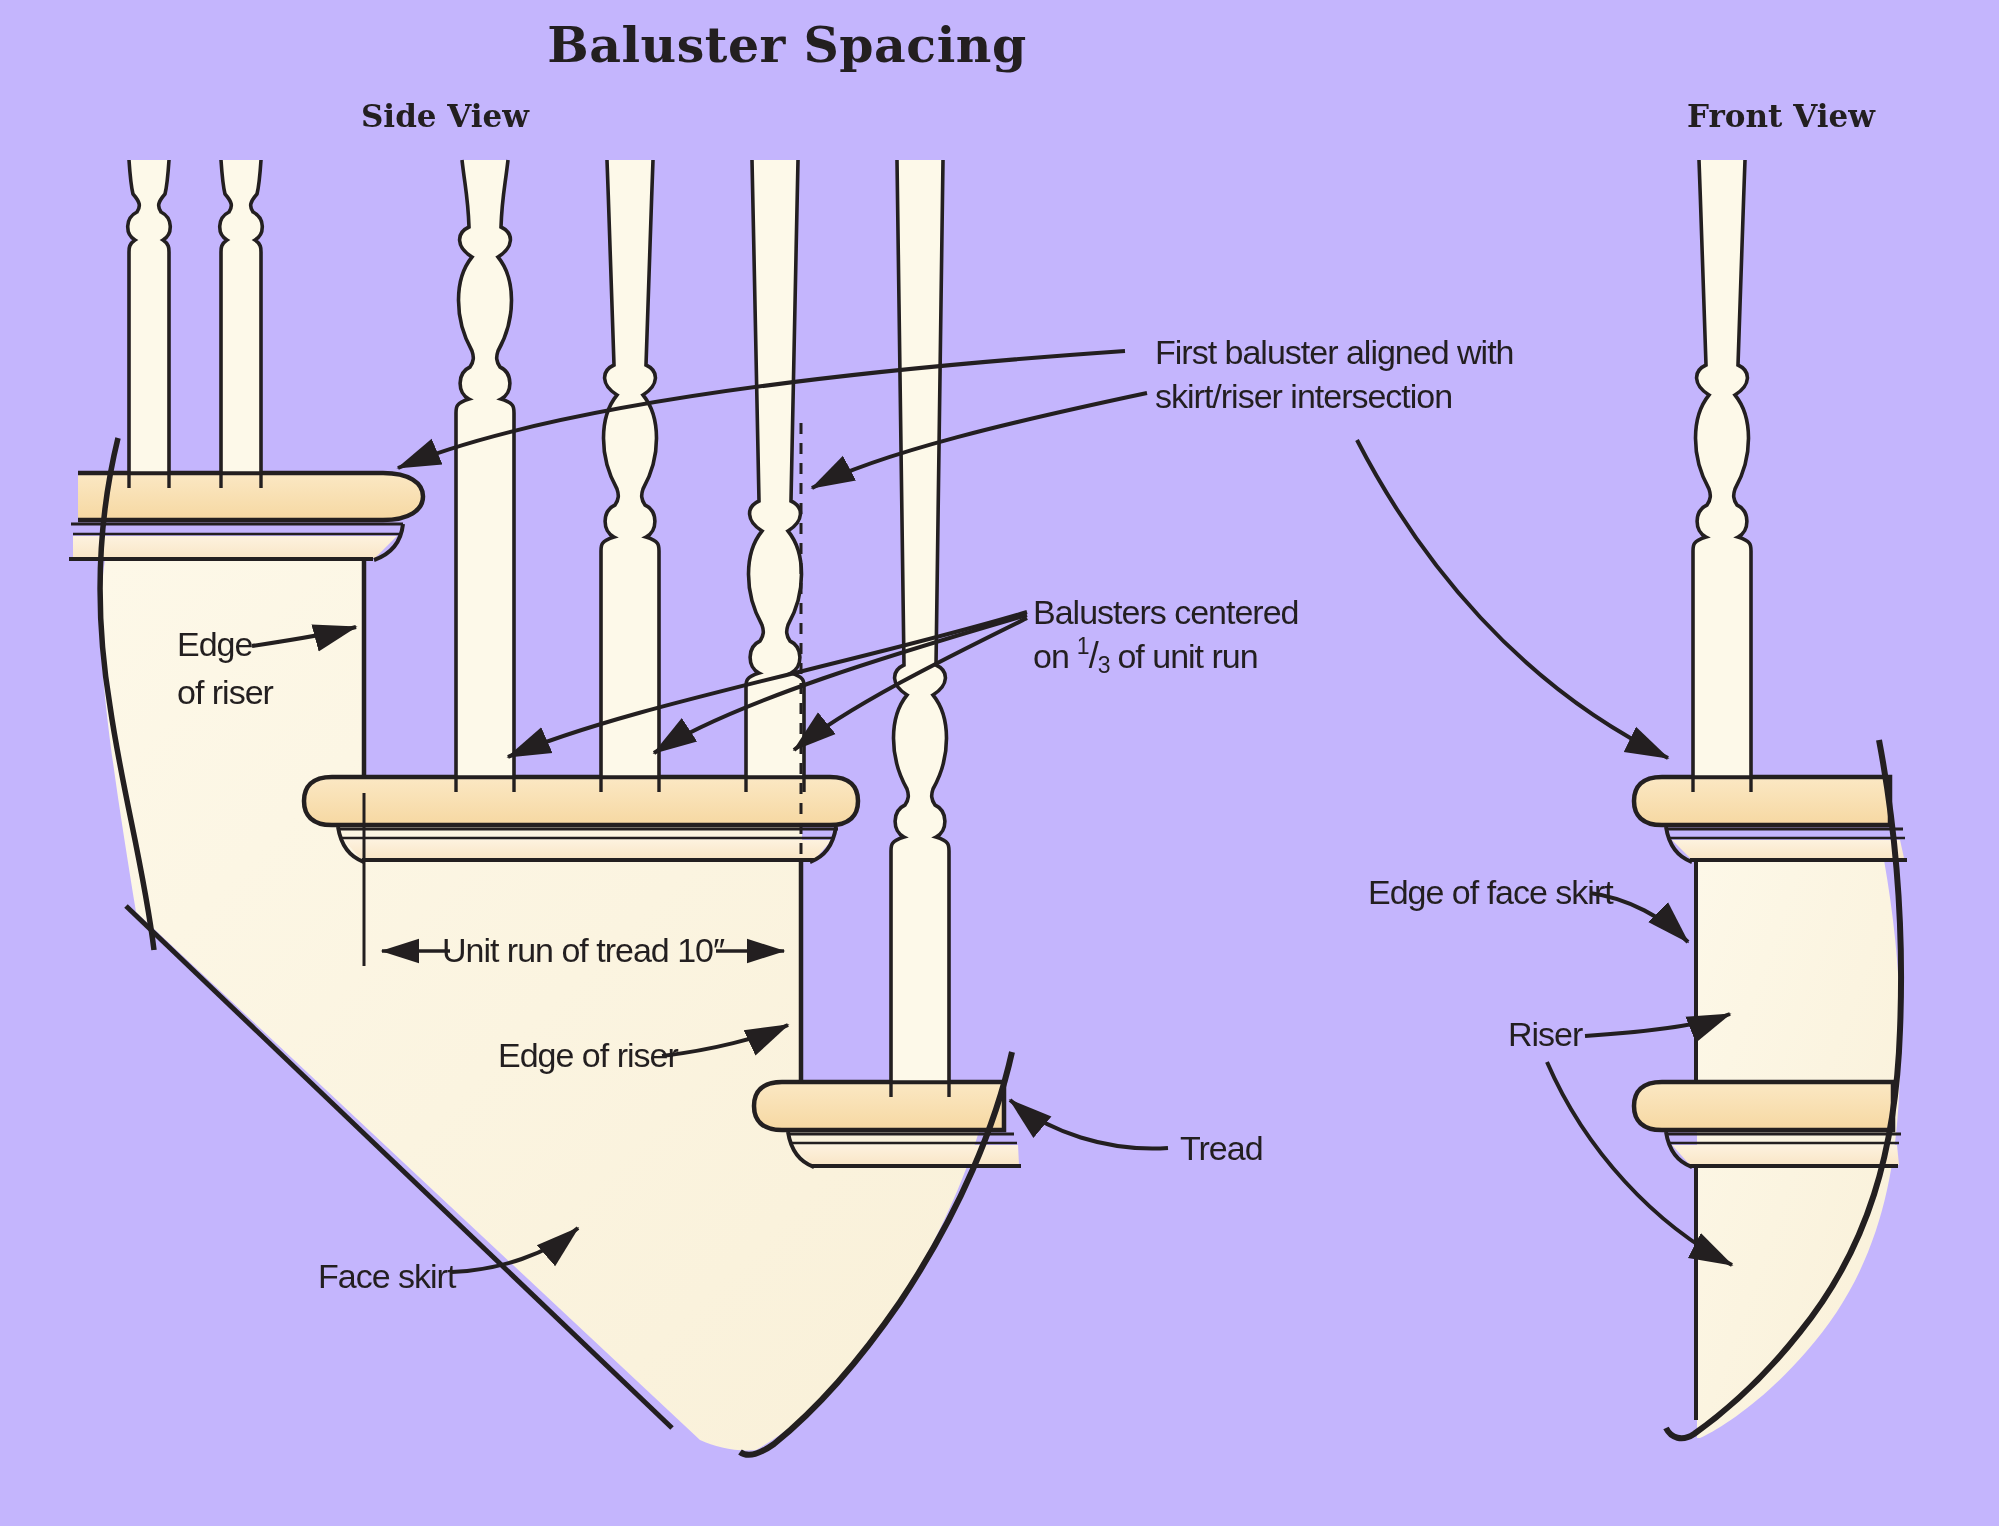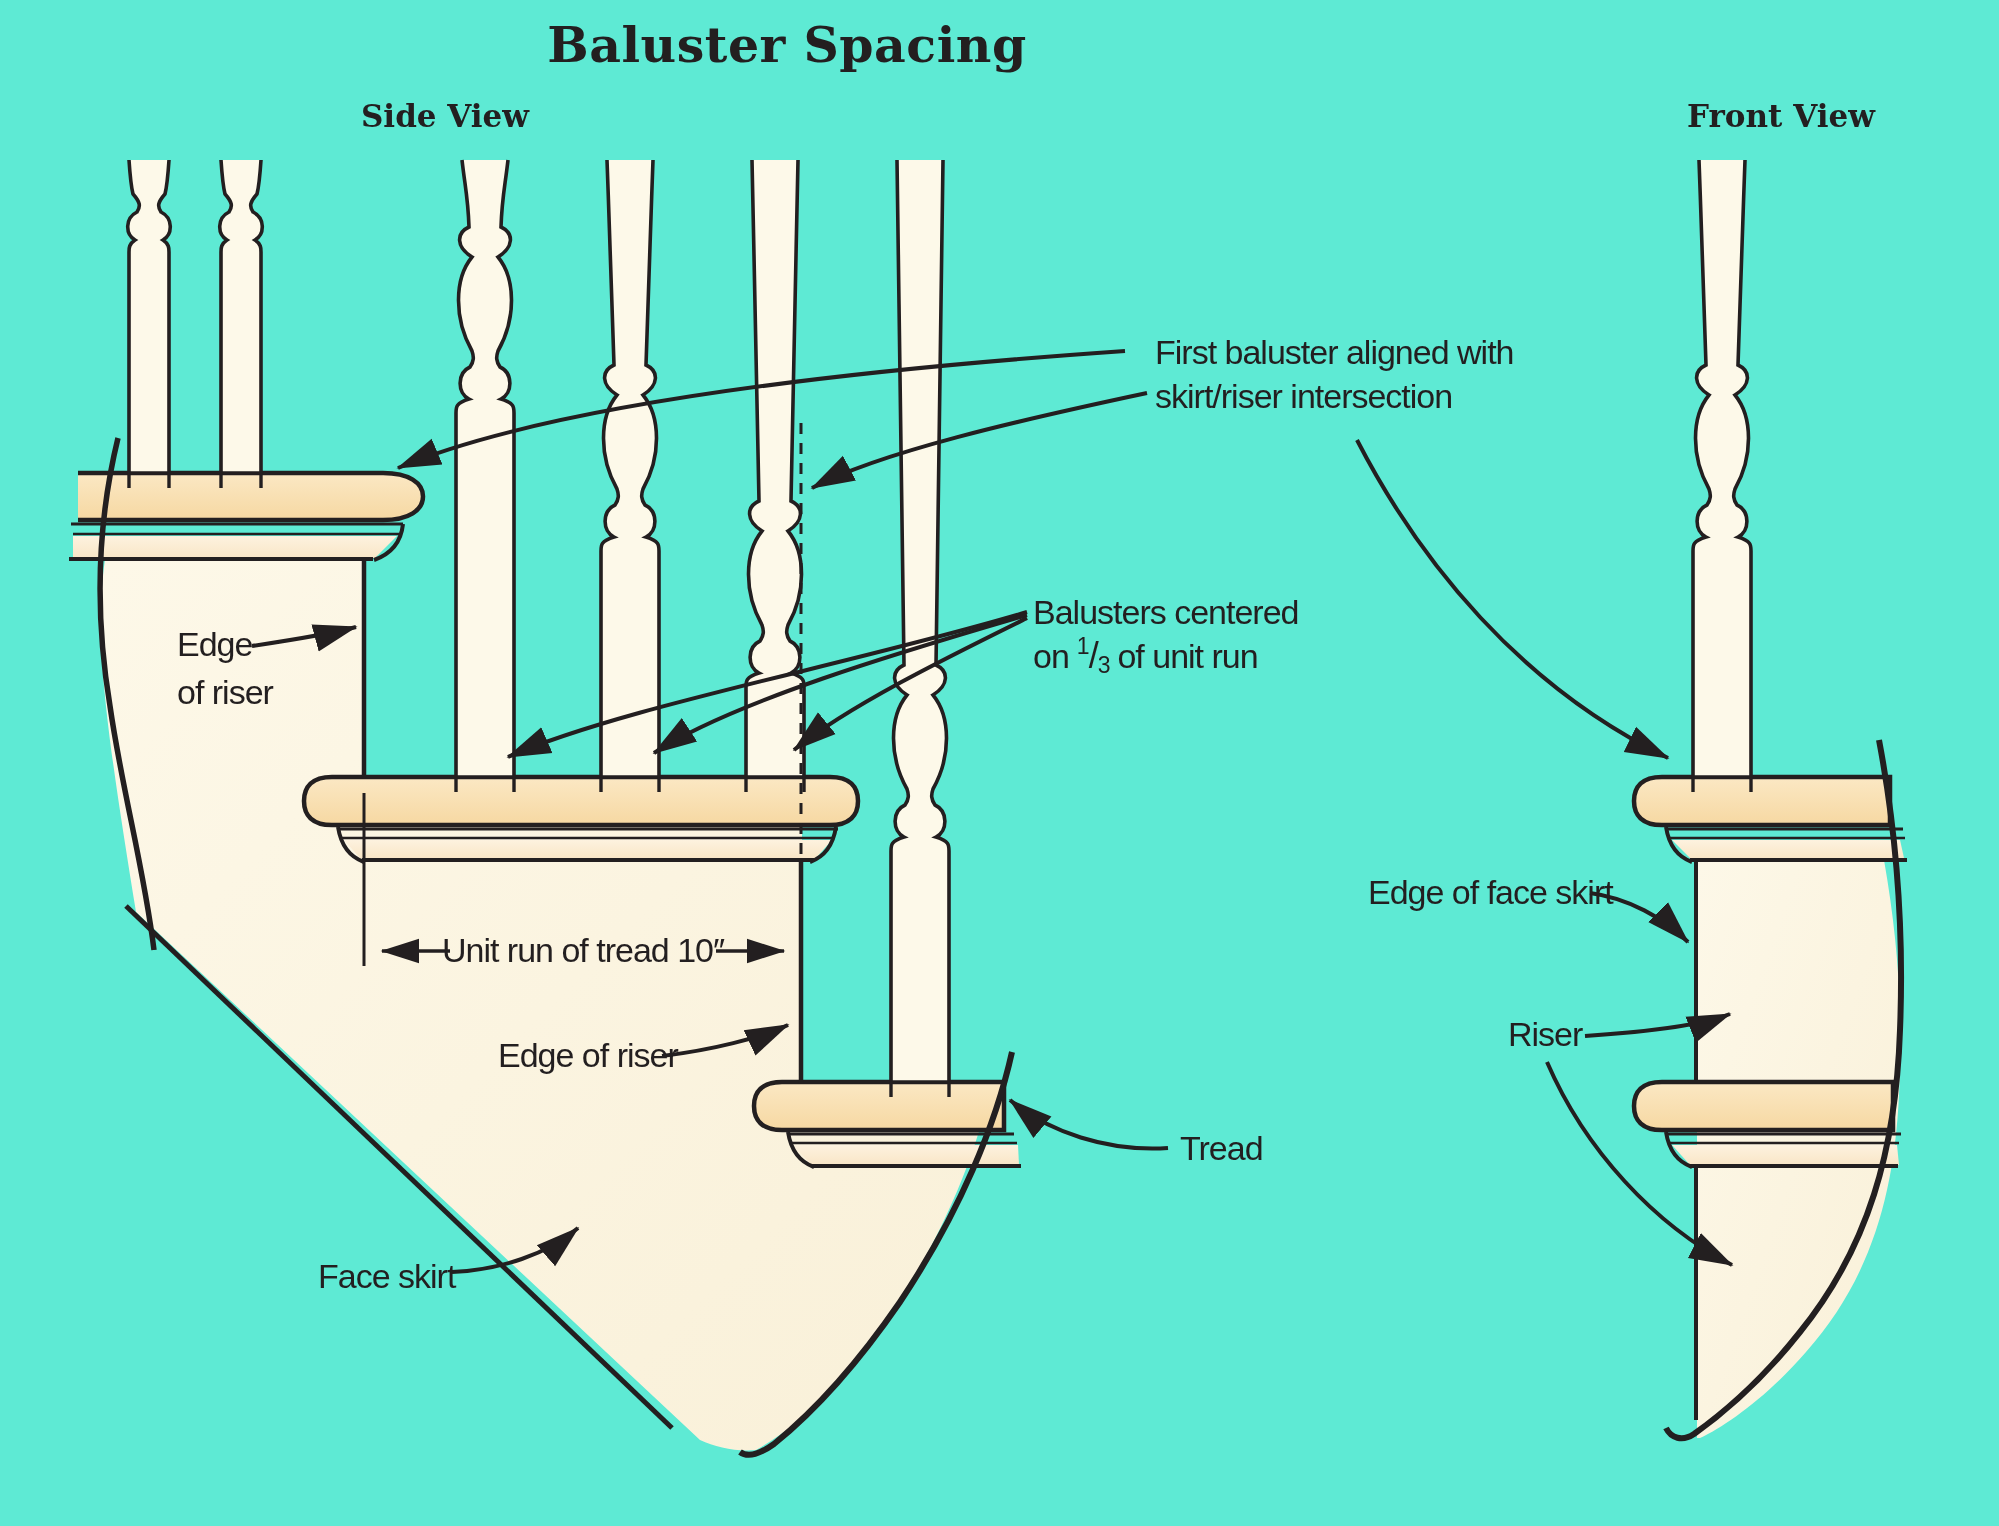--- a/index.html
+++ b/index.html
@@ -1,16 +1,16 @@
 <!DOCTYPE html>
 <html><head>
 <meta charset="utf-8">
 <style>
   html,body{margin:0;padding:0;background:#ffffff;}
-  .stage{width:1999px;height:1526px;position:relative;background:#5eead4;overflow:hidden;}
+  .stage{width:1999px;height:1526px;position:relative;background:#c4b5fd;overflow:hidden;}
   svg{display:block;}
   text{fill:#231f20;}
   .lbl{font-family:"Liberation Sans",sans-serif;font-size:34px;letter-spacing:-1px;font-weight:400;}
   .ttl{font-family:"DejaVu Serif",serif;font-size:49px;font-weight:bold;letter-spacing:0.5px;}
   .sub{font-family:"DejaVu Serif",serif;font-size:31px;font-weight:bold;}
 </style>
 </head>
 <body>
 
 <div class="stage">

